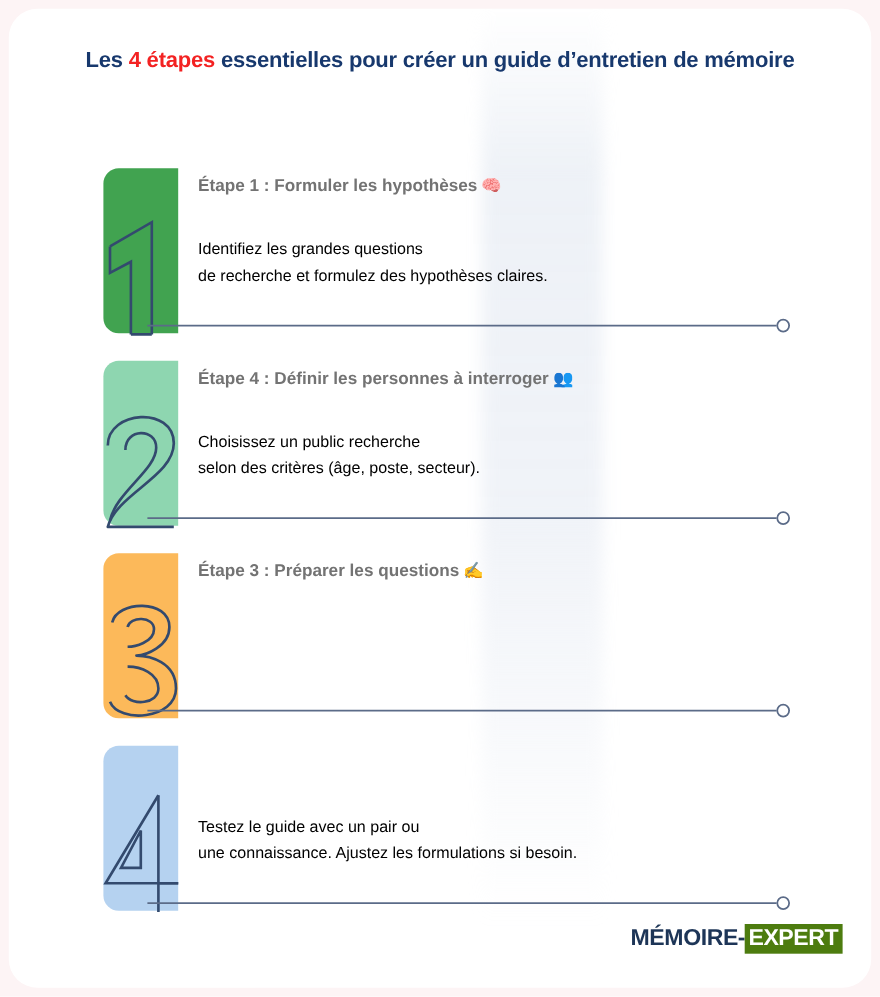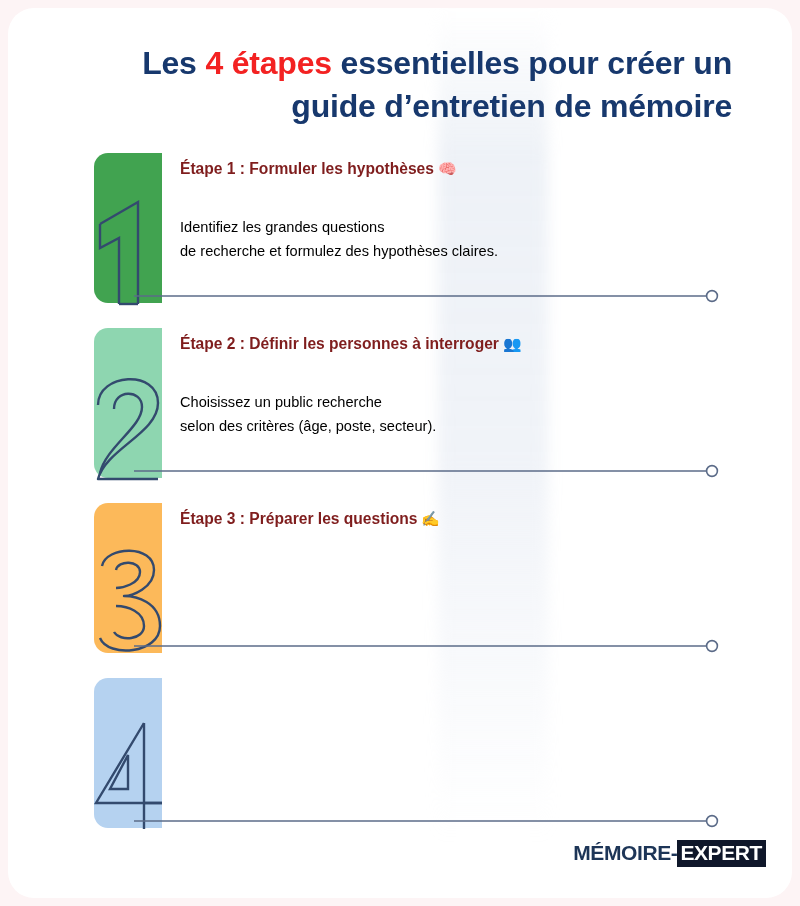--- a/index.html
+++ b/index.html
@@ -38,22 +38,22 @@
     filter: blur(7px);
     pointer-events: none;
   }
 
   
   .title {
     position: absolute;
     left: 60px;
     top: 34px;
     width: 664px;
-    text-align: right;
-    font-size: 32px;
+    text-align: center;
+    font-size: 20px;
     line-height: 1.33;
     font-weight: bold;
     color: #17386d;
     letter-spacing: -0.2px;
   }
   .title .hl { color: #f32222; }
 
   
   .steps {
     position: absolute;
@@ -83,21 +83,21 @@
     pointer-events: none;
   }
   .numeral svg { display: block; overflow: visible; }
 
   .step-head {
     position: absolute;
     left: 172px;
     top: 12px;
     font-size: 15.6px;
     font-weight: bold;
-    color: #7f1d1d;
+    color: #737373;
     white-space: nowrap;
   }
   .step-head .emoji {
     font-size: 15px;
     margin-left: 4px;
   }
   .step-body {
     position: absolute;
     left: 172px;
     top: 68px;
@@ -127,21 +127,21 @@
     margin-top: 40px;
   }
   .logo-left {
     font-size: 21px;
     font-weight: bold;
     color: #1d3557;
     letter-spacing: -0.4px;
   }
   .logo-right {
     position: relative;
-    background: #0f172a;
+    background: #4d7c0f;
     color: #ffffff;
     font-size: 21px;
     font-weight: bold;
     letter-spacing: -0.4px;
     padding: 1px 4px 2px 3px;
     overflow: hidden;
   }
   .logo-slash {
     position: absolute;
     left: 9px;
@@ -190,21 +190,21 @@
 
     <div class="step">
       <div class="color-block" style="background:#8ed6b0"></div>
       <div class="numeral">
         <svg width="118" height="122" viewBox="0 0 118 122" fill="none">
           <path d="M6 44 C6 12, 66 8, 66 42 C66 72, 14 88, 6 118 L66 118" stroke="#334a6e" stroke-width="2.4" fill="none" stroke-linejoin="round"></path>
           <path d="M22 48 C22 28, 50 28, 50 46 C50 66, 14 86, 8 112" stroke="#334a6e" stroke-width="2.4" fill="none" stroke-linejoin="round"></path>
         </svg>
       </div>
       <div class="step-head">
-        <span>Étape 2 : Définir les personnes à interroger</span><span class="emoji">👥</span>
+        <span>Étape 4 : Définir les personnes à interroger</span><span class="emoji">👥</span>
       </div>
       <div class="step-body">Choisissez un public recherche
 selon des critères (âge, poste, secteur).</div>
       <div class="connector">
         <svg width="590" height="24" viewBox="0 0 590 24" fill="none">
           <path d="M6 22 L578 22" stroke="#5b6b88" stroke-width="1.6"></path>
           <circle cx="584" cy="22" r="5.4" stroke="#5b6b88" stroke-width="1.6" fill="#ffffff"></circle>
         </svg>
       </div>
     </div>
@@ -232,20 +232,22 @@
     <div class="step">
       <div class="color-block" style="background:#b5d2f0"></div>
       <div class="numeral">
         <svg width="118" height="122" viewBox="0 0 118 122" fill="none">
           <path d="M52 12 L4 92 L70 92" stroke="#334a6e" stroke-width="2.4" fill="none" stroke-linejoin="miter"></path>
           <path d="M52 12 L52 118" stroke="#334a6e" stroke-width="2.4" fill="none"></path>
           <path d="M36 44 L36 78 L18 78 Z" stroke="#334a6e" stroke-width="2.4" fill="none" stroke-linejoin="miter"></path>
           <path d="M52 92 L70 92" stroke="#334a6e" stroke-width="2.4"></path>
         </svg>
       </div>
+      <div class="step-body">Testez le guide avec un pair ou
+une connaissance. Ajustez les formulations si besoin.</div>
       <div class="connector">
         <svg width="590" height="24" viewBox="0 0 590 24" fill="none">
           <path d="M6 22 L578 22" stroke="#5b6b88" stroke-width="1.6"></path>
           <circle cx="584" cy="22" r="5.4" stroke="#5b6b88" stroke-width="1.6" fill="#ffffff"></circle>
         </svg>
       </div>
     </div>
 
   </div>
 

